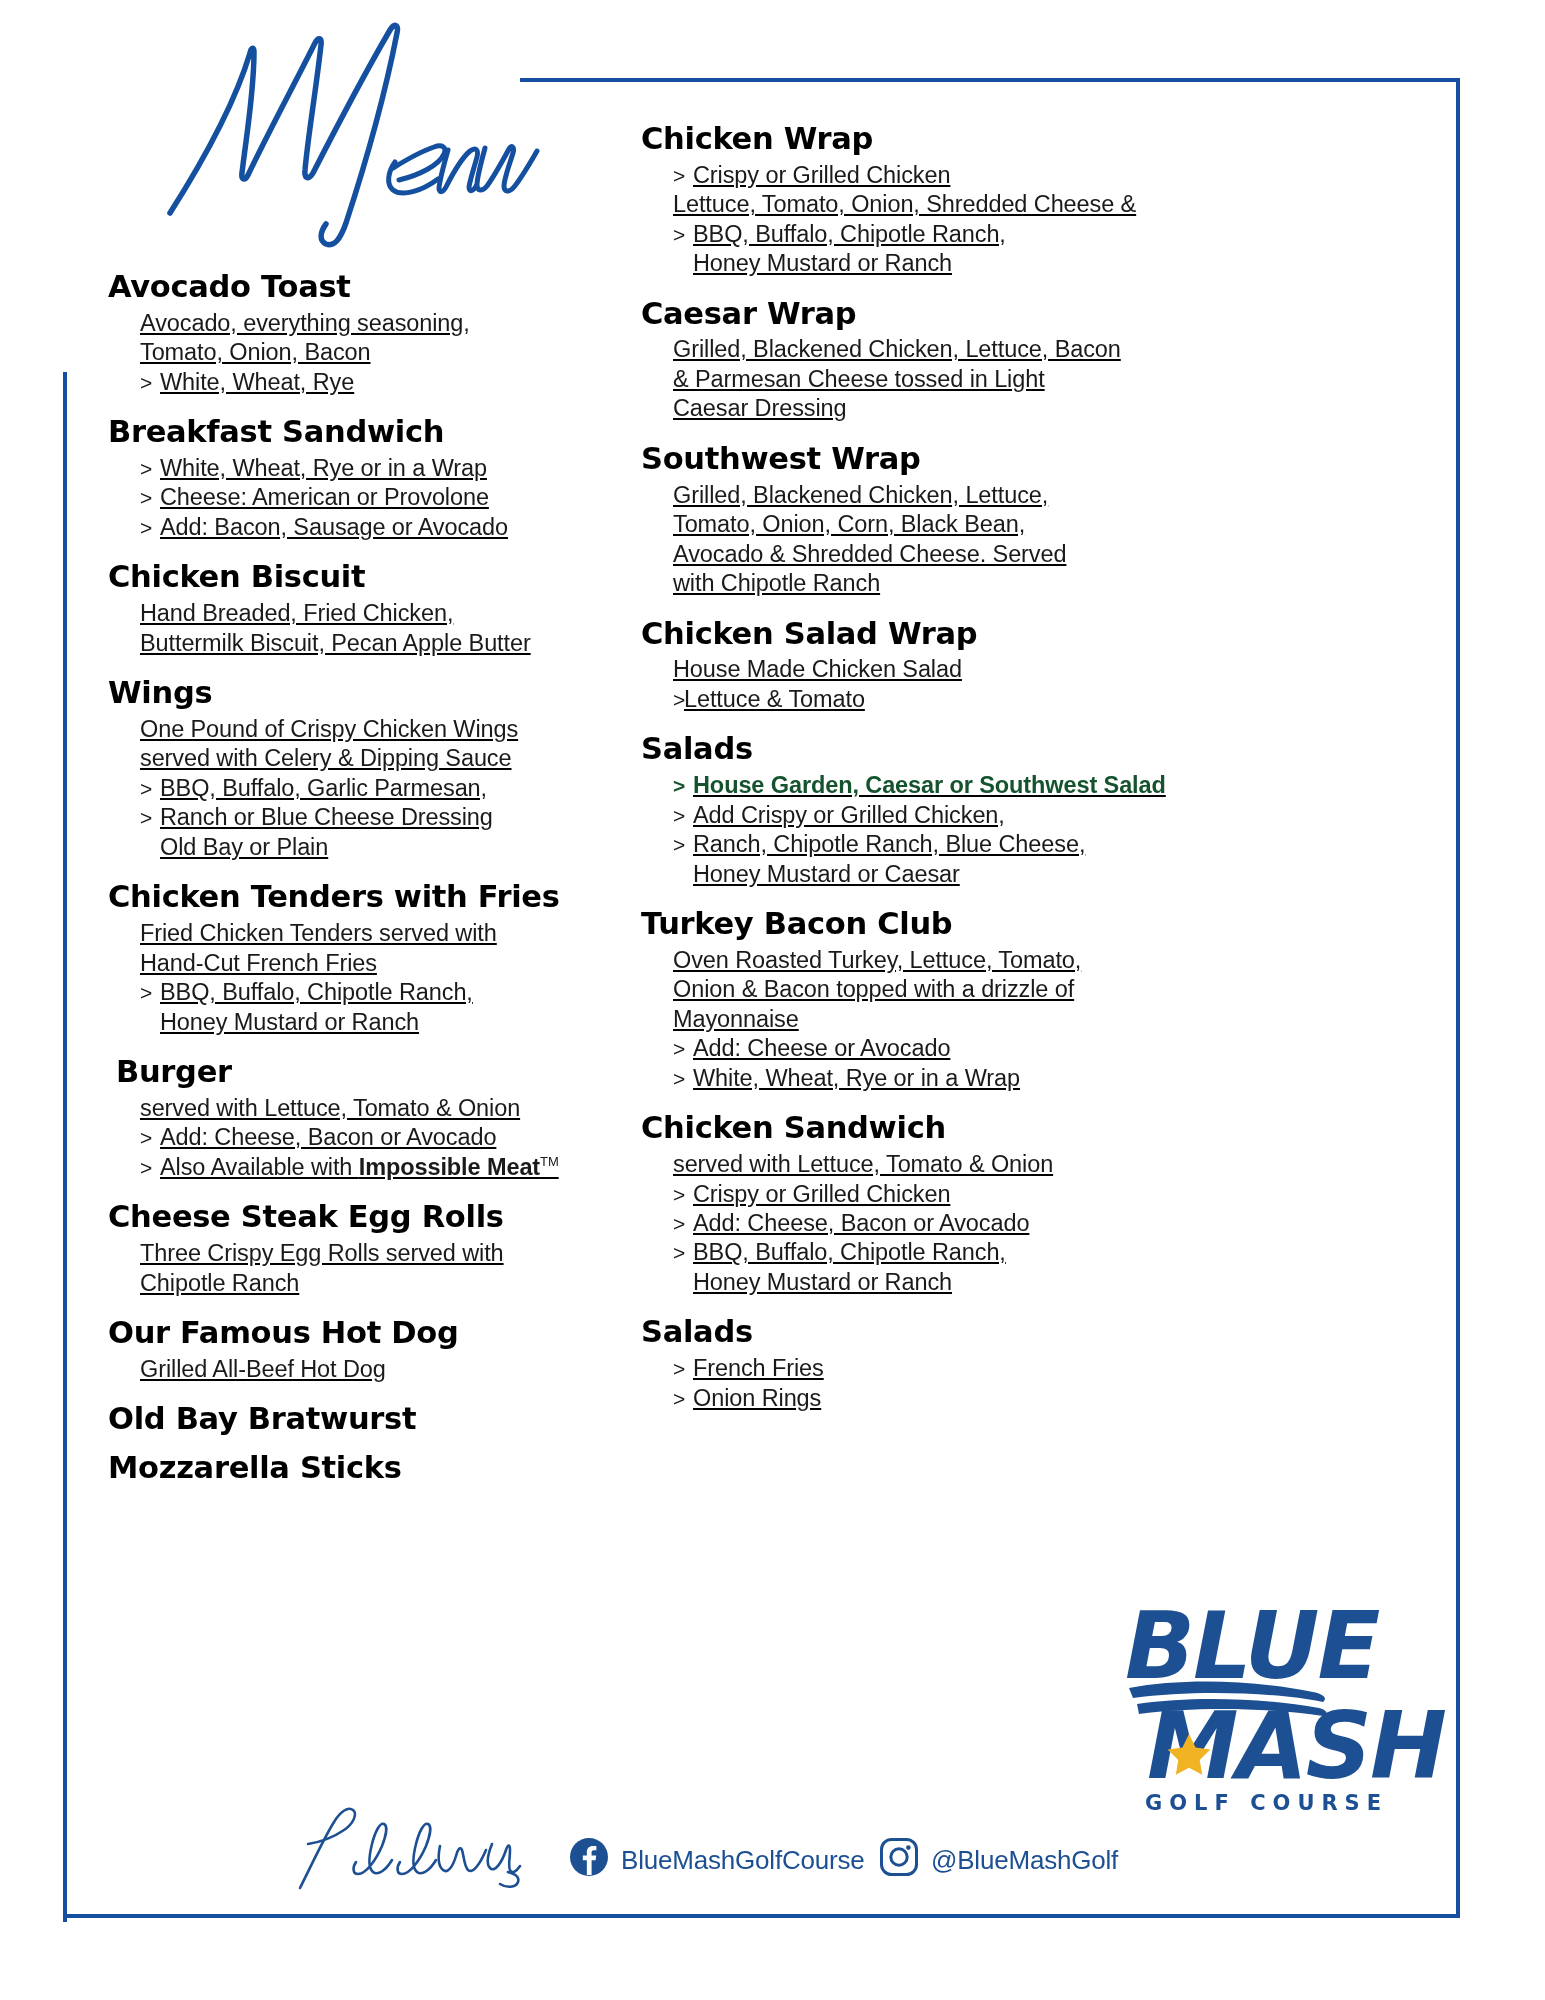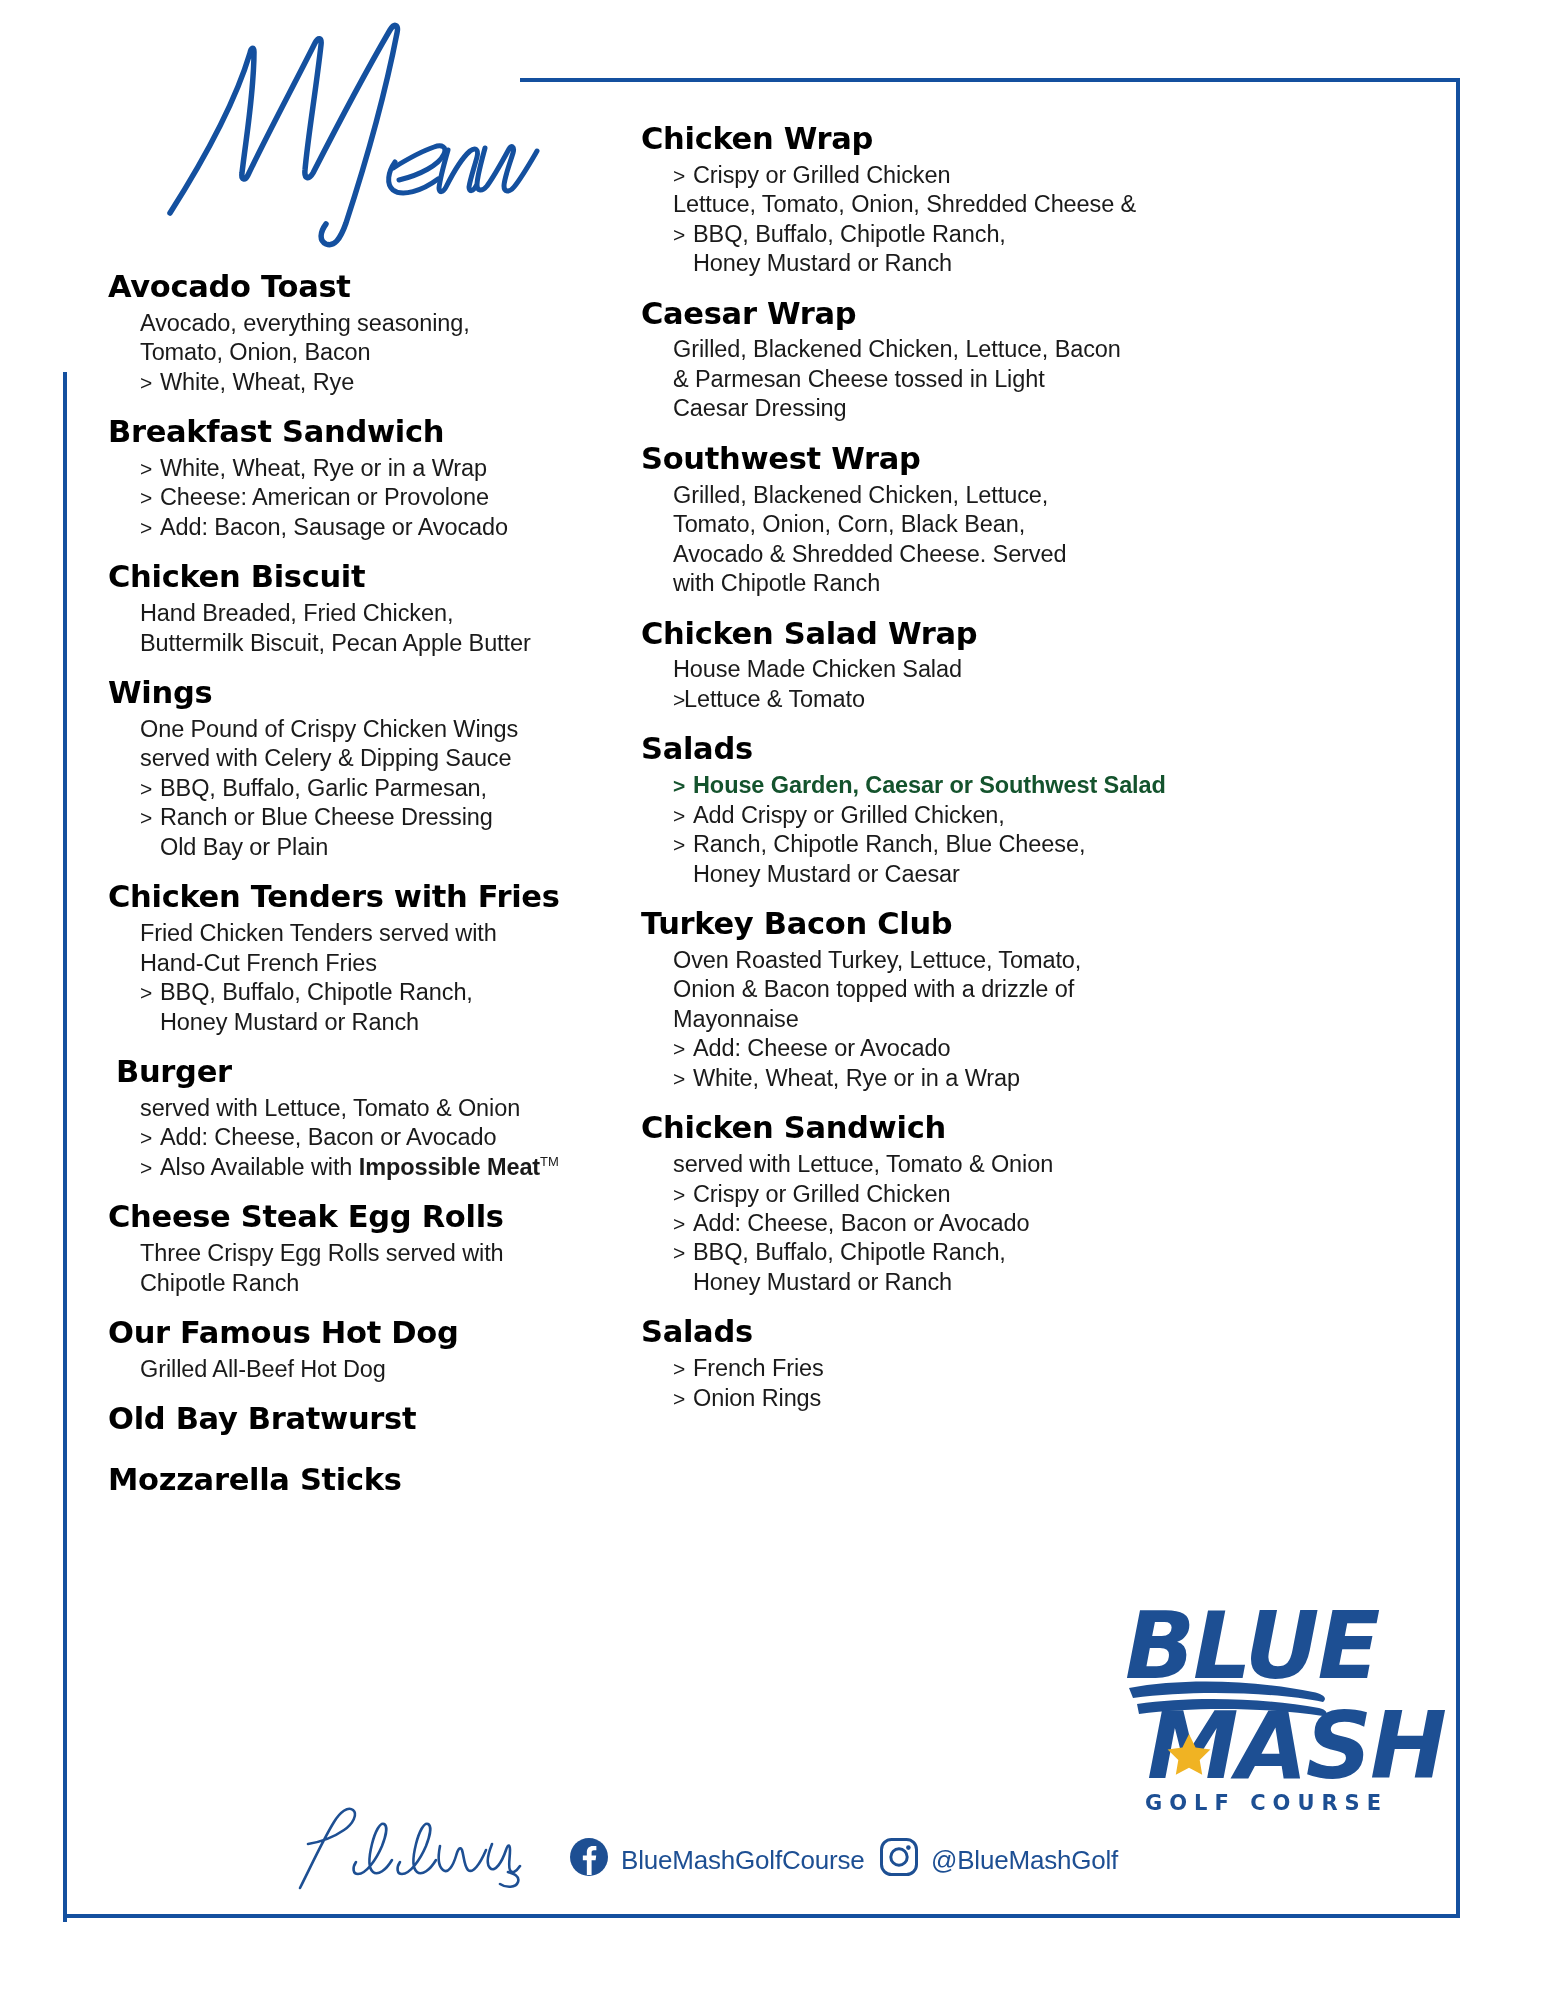--- a/index.html
+++ b/index.html
@@ -86,20 +86,21 @@
     letter-spacing: -0.3px;
     color: #000;
     margin: 0 0 4px 0;
     line-height: 1.14;
     white-space: nowrap;
   }
   .item-lines {
     margin: 0 8px 18px 0;
     padding: 0;
     list-style: none;
+    text-decoration: underline;
   }
   .line {
     font-family: "Liberation Sans", sans-serif;
     font-size: 23.5px;
     font-weight: 300;
     color: #1a1a1a;
     line-height: 1.255;
     letter-spacing: -0.1px;
     margin-left: 32px;
     white-space: nowrap;
@@ -268,21 +269,21 @@
     </div>
 
     <div class="menu-item">
       <h2 class="item-name">Our Famous Hot Dog</h2>
       <div class="item-lines">
         <div class="line">Grilled All-Beef Hot Dog</div>
       </div>
     </div>
 
     <div class="menu-item">
-      <h2 class="item-name" style="margin-bottom:26px">Old Bay Bratwurst</h2>
+      <h2 class="item-name" style="margin-bottom:14px">Old Bay Bratwurst</h2>
     </div>
 
     <div class="menu-item">
       <h2 class="item-name">Mozzarella Sticks</h2>
     </div>
 
   </div>
 
   <div class="column" id="right-column">
 

